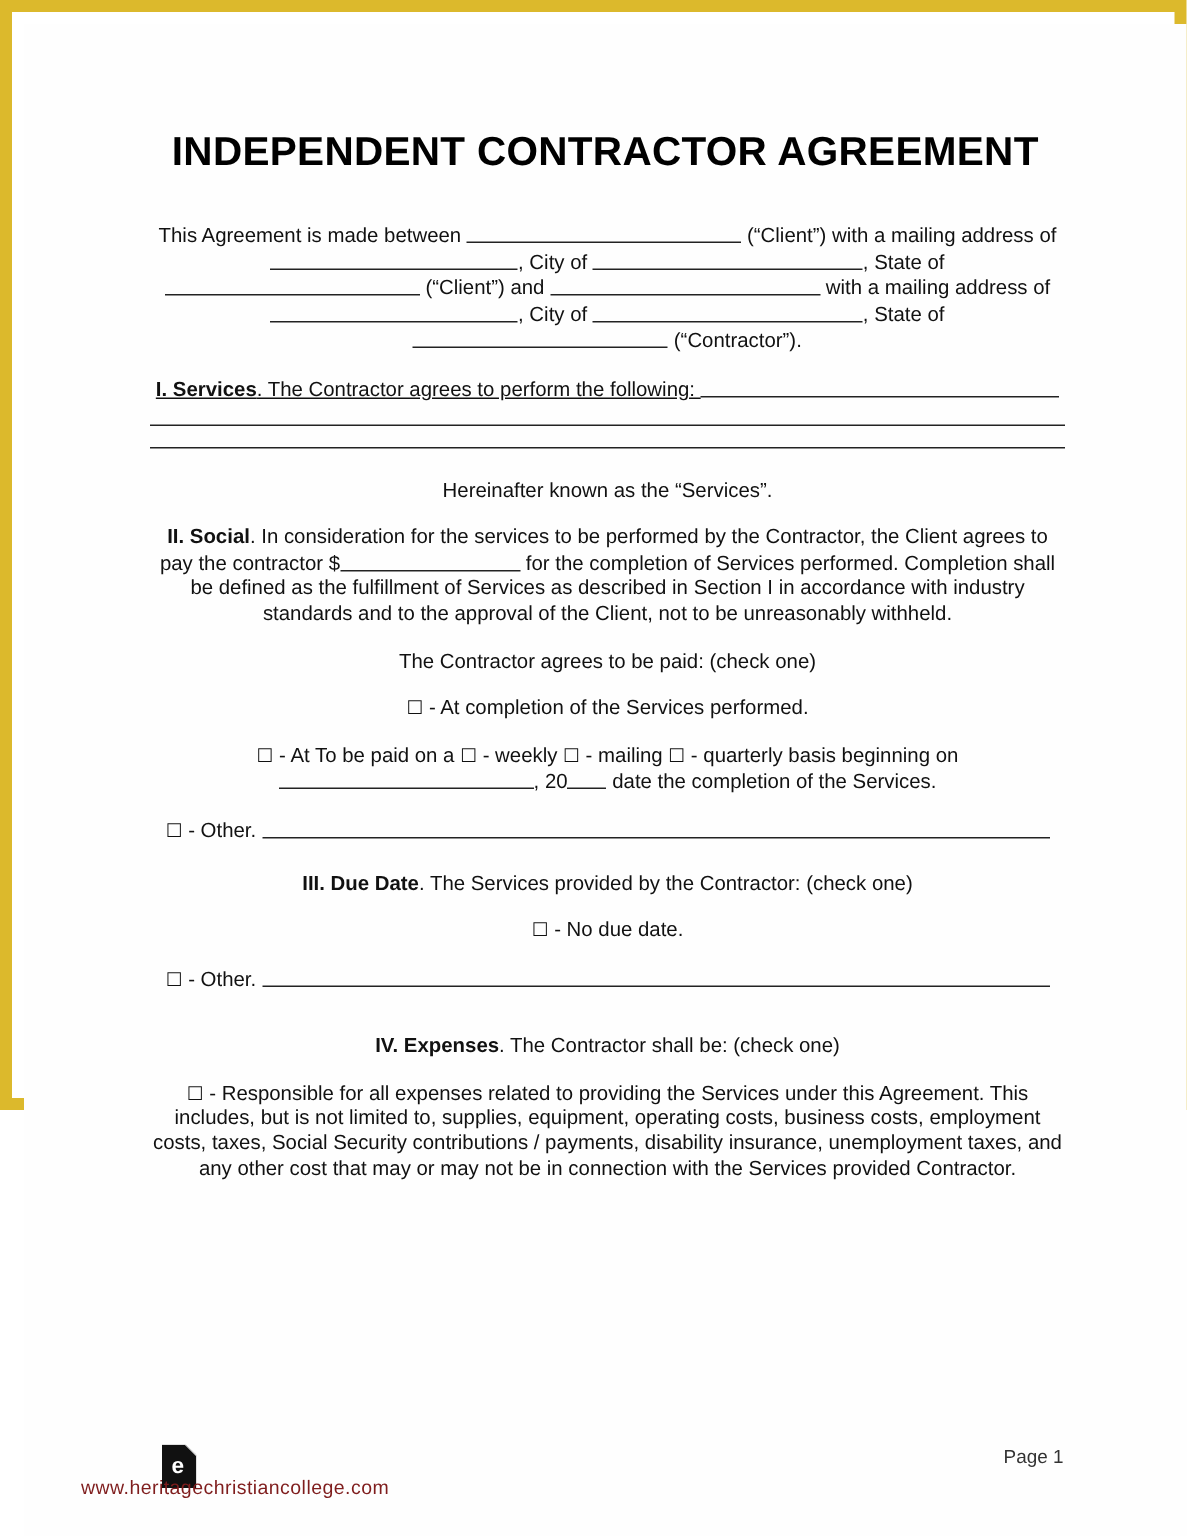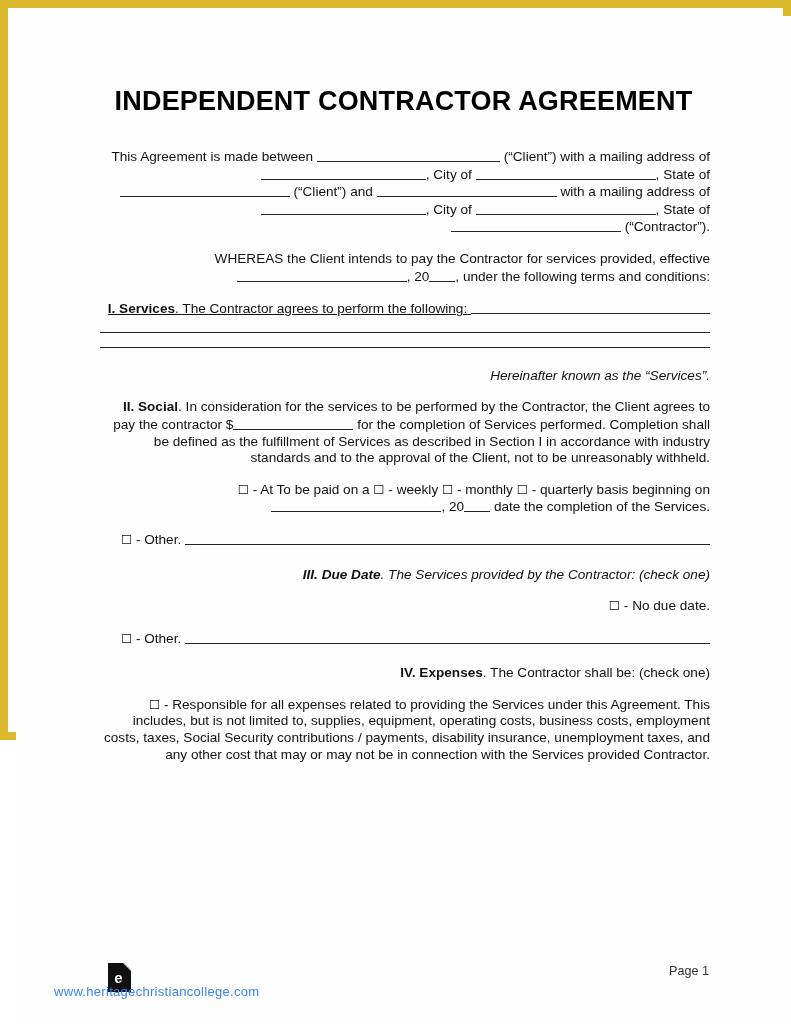--- a/index.html
+++ b/index.html
@@ -52,21 +52,21 @@
     left: 84px;
     top: 132px;
     width: 610px;
     color: #111;
     font-size: 13.6px;
     line-height: 16.6px;
   }
 
   .para {
     margin: 0 0 15px 0;
-    text-align: right;
+    text-align: center;
     white-space: normal;
   }
   .para.tight { margin-bottom: 0; text-decoration: underline; }
 
   .sec-label { font-weight: bold; }
 
   
   .blank {
     display: inline-block;
     border-bottom: 1px solid #222;
@@ -139,21 +139,21 @@
     font-weight: bold;
     font-family: "Liberation Sans", sans-serif;
     line-height: 15px;
   }
 
   .watermark {
     position: absolute;
     left: 38px;
     top: 968px;
     font-size: 13px;
-    color: #3b82f6;
+    color: #7f1d1d;
     letter-spacing: 0.3px;
     white-space: nowrap;
     font-family: "Liberation Sans", sans-serif;
   }
 
   .page-number {
     position: absolute;
     right: 82px;
     top: 948px;
     font-size: 12.6px;
@@ -181,77 +181,78 @@
         <span class="blank b-state"></span>
         <span>(“Client”) and</span>
         <span class="blank b-ctr"></span>
         <span>with a mailing address of</span>
         <span class="blank b-addr"></span><span>, City of</span>
         <span class="blank b-city"></span><span>, State of</span>
         <span class="blank b-state"></span>
         <span>(“Contractor”).</span>
       </div>
 
-      <div class="para">
-        <span>WHEREAS the Client intends to pay the Contractor for services provided, effective</span>
-        <span class="blank b-date"></span><span>, 20</span><span class="blank b-yr"></span><span>, under the following terms and conditions:</span>
-      </div>
 
       <div class="para tight">
         <span class="sec-label">I. Services</span><span>. The Contractor agrees to perform the following:</span>
         <span class="rule-tail tail-services"></span>
         <span class="rule-full"></span>
         <span class="rule-full"></span>
       </div>
 
-      <div class="para" style="margin-top:20px;font-style:italic;">Hereinafter known as the “Services”.</div>
+      <div class="para" style="margin-top:20px;">Hereinafter known as the “Services”.</div>
 
       <div class="para">
         <span class="sec-label">II. Social</span><span>. In consideration for the services to be performed by the Contractor, the Client agrees to pay the contractor $</span><span class="blank b-money"></span>
         <span>for the completion of Services performed. Completion shall be defined as the fulfillment of Services as described in Section I in accordance with industry standards and to the approval of the Client, not to be unreasonably withheld.</span>
       </div>
 
-
+      <div class="para">The Contractor agrees to be paid: (check one)</div>
+
+      <div class="para">
+        <span class="checkbox-glyph">☐</span>
+        <span>- At completion of the Services performed.</span>
+      </div>
 
       <div class="para">
         <span class="checkbox-glyph">☐</span>
         <span>- At To be paid on a</span>
         <span class="checkbox-glyph">☐</span>
         <span>- weekly</span>
         <span class="checkbox-glyph">☐</span>
-        <span>- monthly</span>
+        <span>- mailing</span>
         <span class="checkbox-glyph">☐</span>
         <span>- quarterly basis beginning on</span>
         <span class="blank b-date"></span><span>, 20</span><span class="blank b-yr"></span>
         <span>date the completion of the Services.</span>
       </div>
 
       <div class="para">
         <span class="checkbox-glyph">☐</span>
         <span>- Other.</span>
         <span class="rule-tail tail-other-1"></span>
       </div>
 
-      <div class="para" style="margin-top:18px;font-style:italic;">
+      <div class="para" style="margin-top:18px;">
         <span class="sec-label">III. Due Date</span><span>. The Services provided by the Contractor: (check one)</span>
       </div>
 
 
       <div class="para">
         <span class="checkbox-glyph">☐</span>
         <span>- No due date.</span>
       </div>
 
       <div class="para">
         <span class="checkbox-glyph">☐</span>
         <span>- Other.</span>
         <span class="rule-tail tail-other-2"></span>
       </div>
 
-      <div class="para" style="margin-top:18px;">
+      <div class="para" style="margin-top:28px;">
         <span class="sec-label">IV. Expenses</span><span>. The Contractor shall be: (check one)</span>
       </div>
 
       <div class="para" style="">
         <span class="checkbox-glyph">☐</span>
         <span>- Responsible for all expenses related to providing the Services under this Agreement. This includes, but is not limited to, supplies, equipment, operating costs, business costs, employment costs, taxes, Social Security contributions / payments, disability insurance, unemployment taxes, and any other cost that may or may not be in connection with the Services provided Contractor.</span>
       </div>
 
     </div>
 

